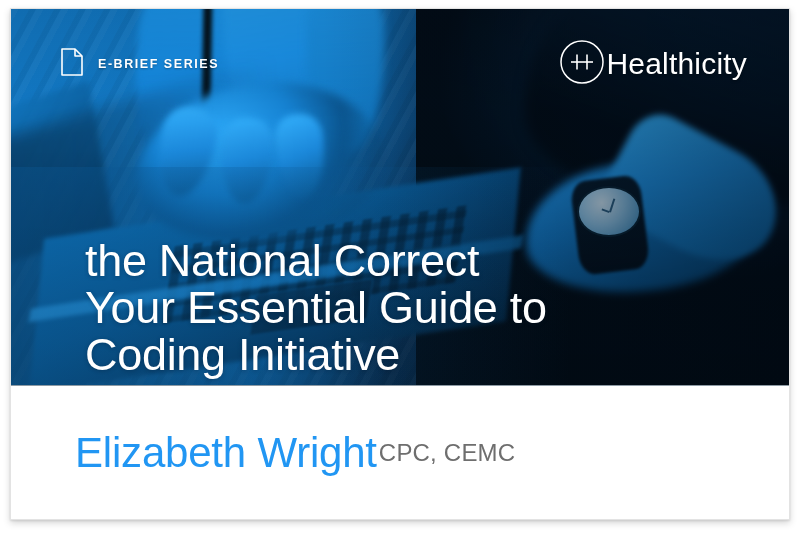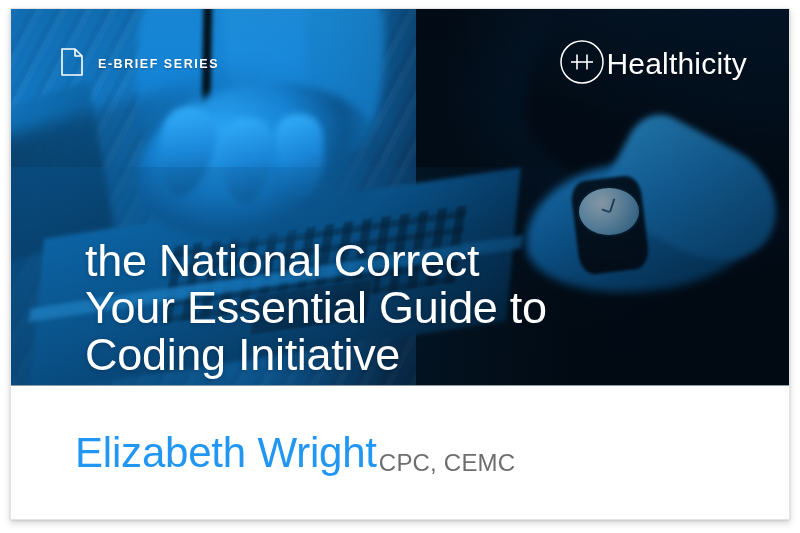--- a/index.html
+++ b/index.html
@@ -392,21 +392,21 @@
   
   .author-strip {
     position: relative;
     height: 134px;
     background: #ffffff;
     display: flex;
     align-items: center;
   }
   .author-inner {
     display: flex;
-    align-items: flex-end;
+    align-items: center;
     padding-left: 64px;
   }
   .author-name {
     color: #2196f3;
     font-size: 42px;
     font-weight: 300;
     letter-spacing: -0.2px;
     white-space: nowrap;
   }
   .author-creds {

